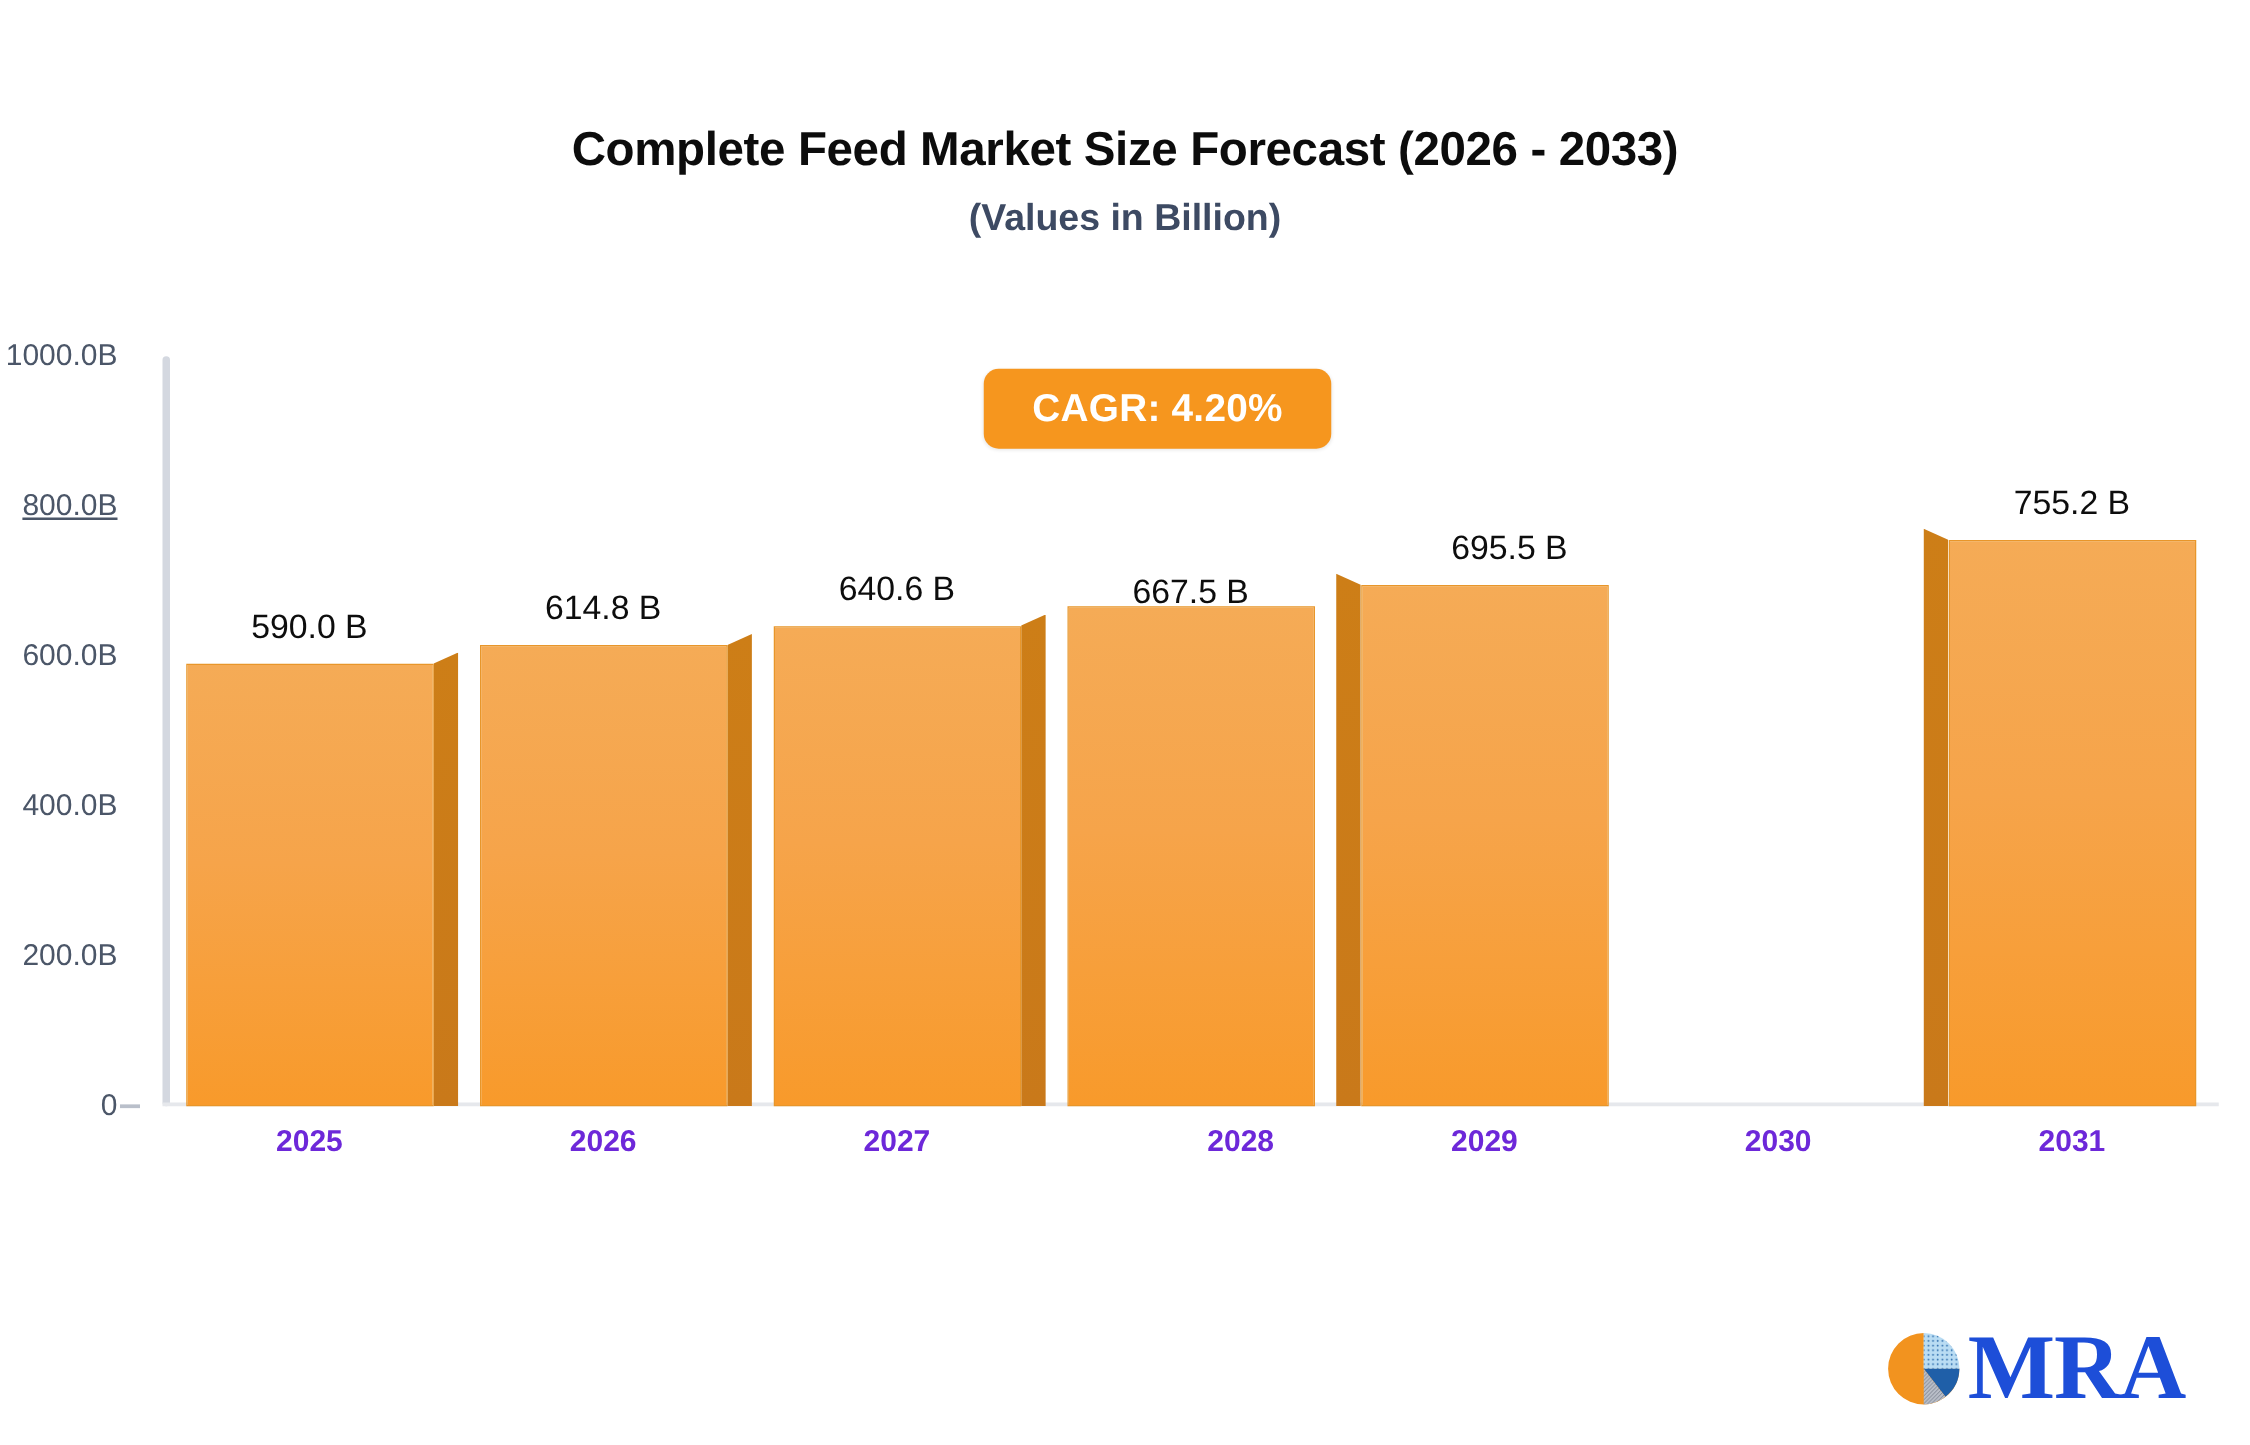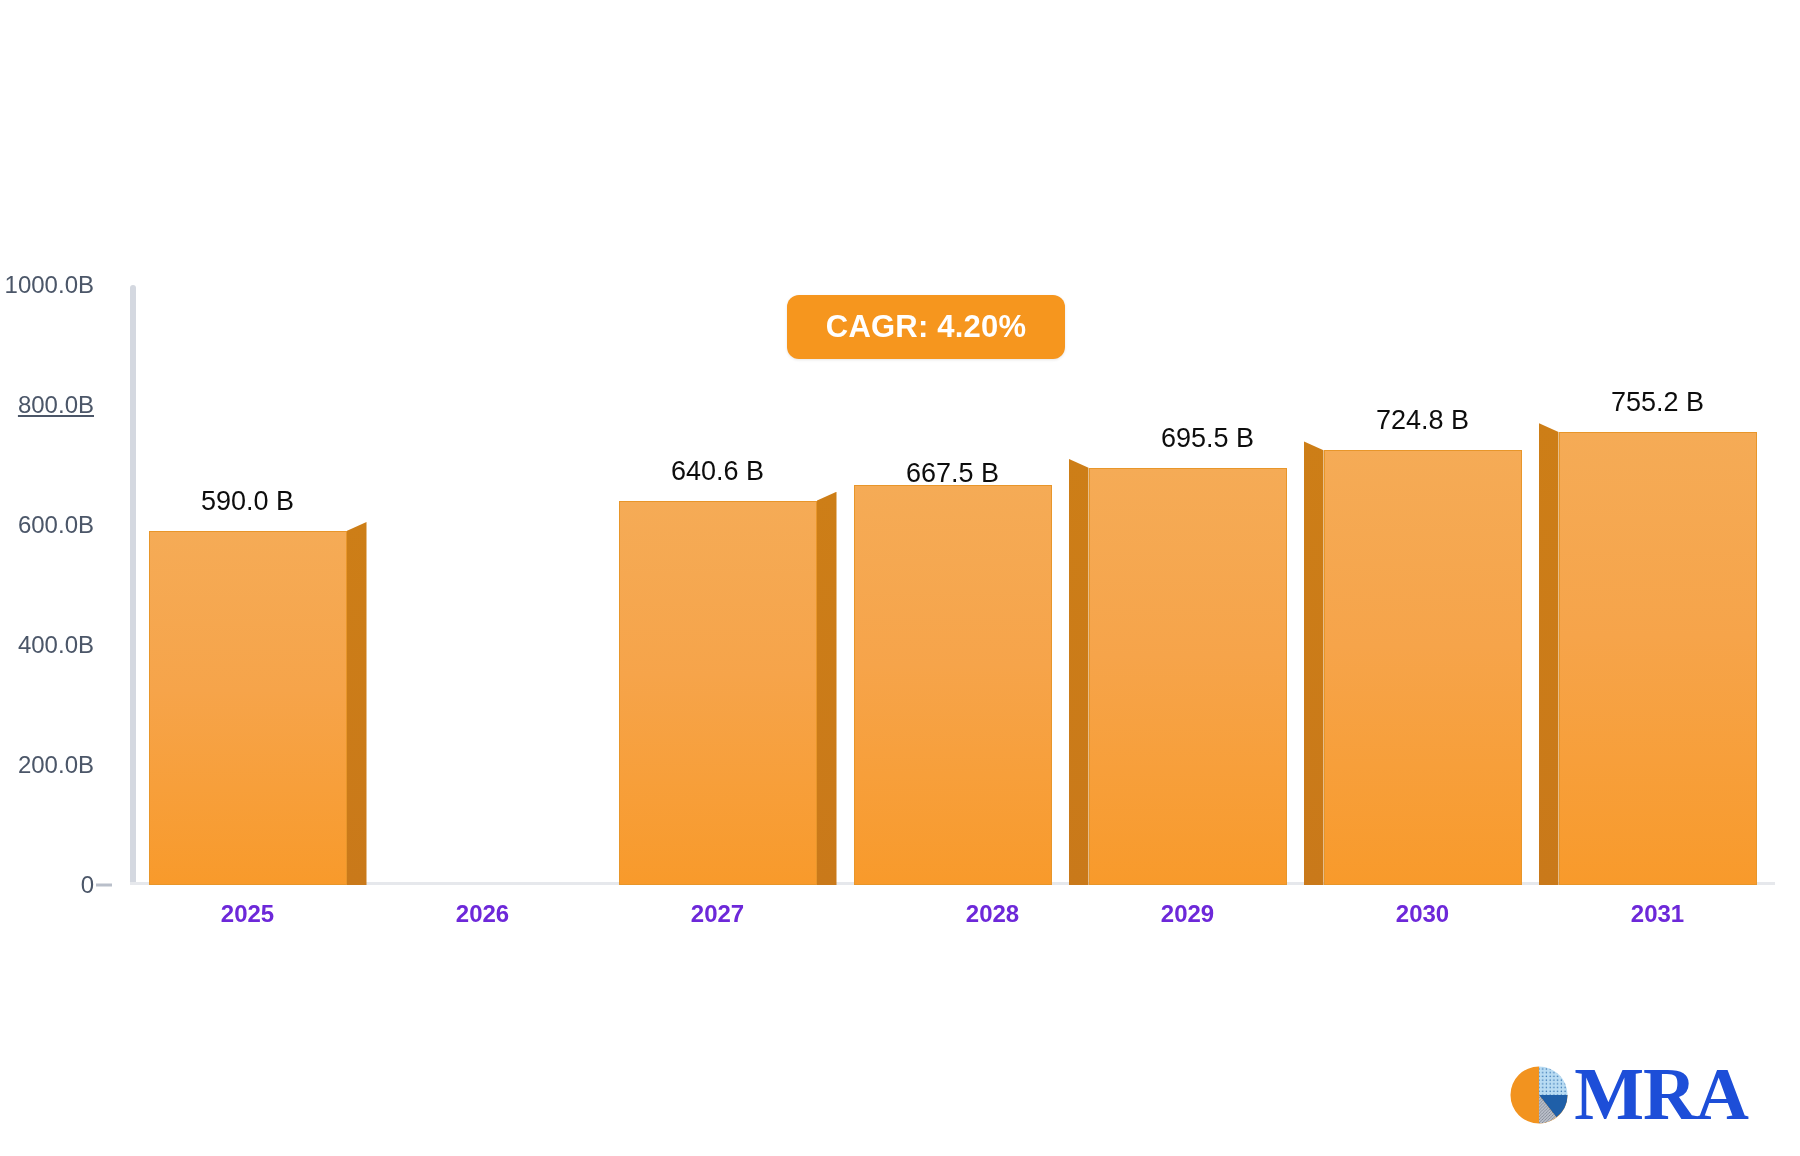--- a/index.html
+++ b/index.html
@@ -202,20 +202,24 @@
     color: #1d4ed8;
     line-height: 0.9;
     letter-spacing: -1px;
   }
 </style>
 </head>
 <body>
 
 <div class="chart-root">
 
+  <div class="header">
+    <h1 class="chart-title">Complete Feed Market Size Forecast (2026 - 2033)</h1>
+    <div class="chart-subtitle">(Values in Billion)</div>
+  </div>
 
   <div class="cagr-badge">
     <span class="cagr-text">CAGR: 4.20%</span>
   </div>
 
   <div class="y-labels" id="y-labels">
       <div class="y-label" style="top: 600px;">0</div>
       <div class="y-tick-dash" style="top: 600px;"></div>
       <div class="y-label" style="top: 480px;">200.0B</div>
       <div class="y-label" style="top: 360px;">400.0B</div>
@@ -226,38 +230,38 @@
 
   <div class="plot">
     <div class="y-axis-line"></div>
     <div class="x-axis-line"></div>
     <div class="bars-layer" id="bars-layer">
         <div class="bar-group" style="left: 18.5px; width: 198px; height: 354px;">
           <div class="bar-side right" style="height: 363px;"></div>
           <div class="bar-front" style="height: 354px;"></div>
           <div class="bar-value" style="bottom: 368px;">590.0 B</div>
         </div>
+        <div class="bar-group" style="left: 253.5px; width: 198px; height: 368.88px;">
+          <div class="bar-side right" style="height: 377.88px;"></div>
+          <div class="bar-front" style="height: 368.88px;"></div>
+          <div class="bar-value" style="bottom: 382.88px;">614.8 B</div>
+        </div>
         <div class="bar-group" style="left: 488.5px; width: 198px; height: 384.36px;">
           <div class="bar-side right" style="height: 393.36px;"></div>
           <div class="bar-front" style="height: 384.36px;"></div>
           <div class="bar-value" style="bottom: 398.36px;">640.6 B</div>
         </div>
         <div class="bar-group" style="left: 723.5px; width: 198px; height: 400.5px;">
           <div class="bar-front" style="height: 400.5px;"></div>
           <div class="bar-value" style="bottom: 396px;">667.5 B</div>
         </div>
         <div class="bar-group" style="left: 958.5px; width: 198px; height: 417.3px;">
           <div class="bar-side left" style="height: 426.3px;"></div>
           <div class="bar-front" style="height: 417.3px;"></div>
           <div class="bar-value" style="bottom: 431.3px; margin-left: 20px;">695.5 B</div>
-        </div>
-        <div class="bar-group" style="left: 1193.5px; width: 198px; height: 434.88px;">
-          <div class="bar-side left" style="height: 443.88px;"></div>
-          <div class="bar-front" style="height: 434.88px;"></div>
-          <div class="bar-value" style="bottom: 448.88px;">724.8 B</div>
         </div>
         <div class="bar-group" style="left: 1428.5px; width: 198px; height: 453.12px;">
           <div class="bar-side left" style="height: 462.12px;"></div>
           <div class="bar-front" style="height: 453.12px;"></div>
           <div class="bar-value" style="bottom: 467.12px;">755.2 B</div>
         </div>
       </div>
   </div>
 
   <div class="x-labels" id="x-labels">

